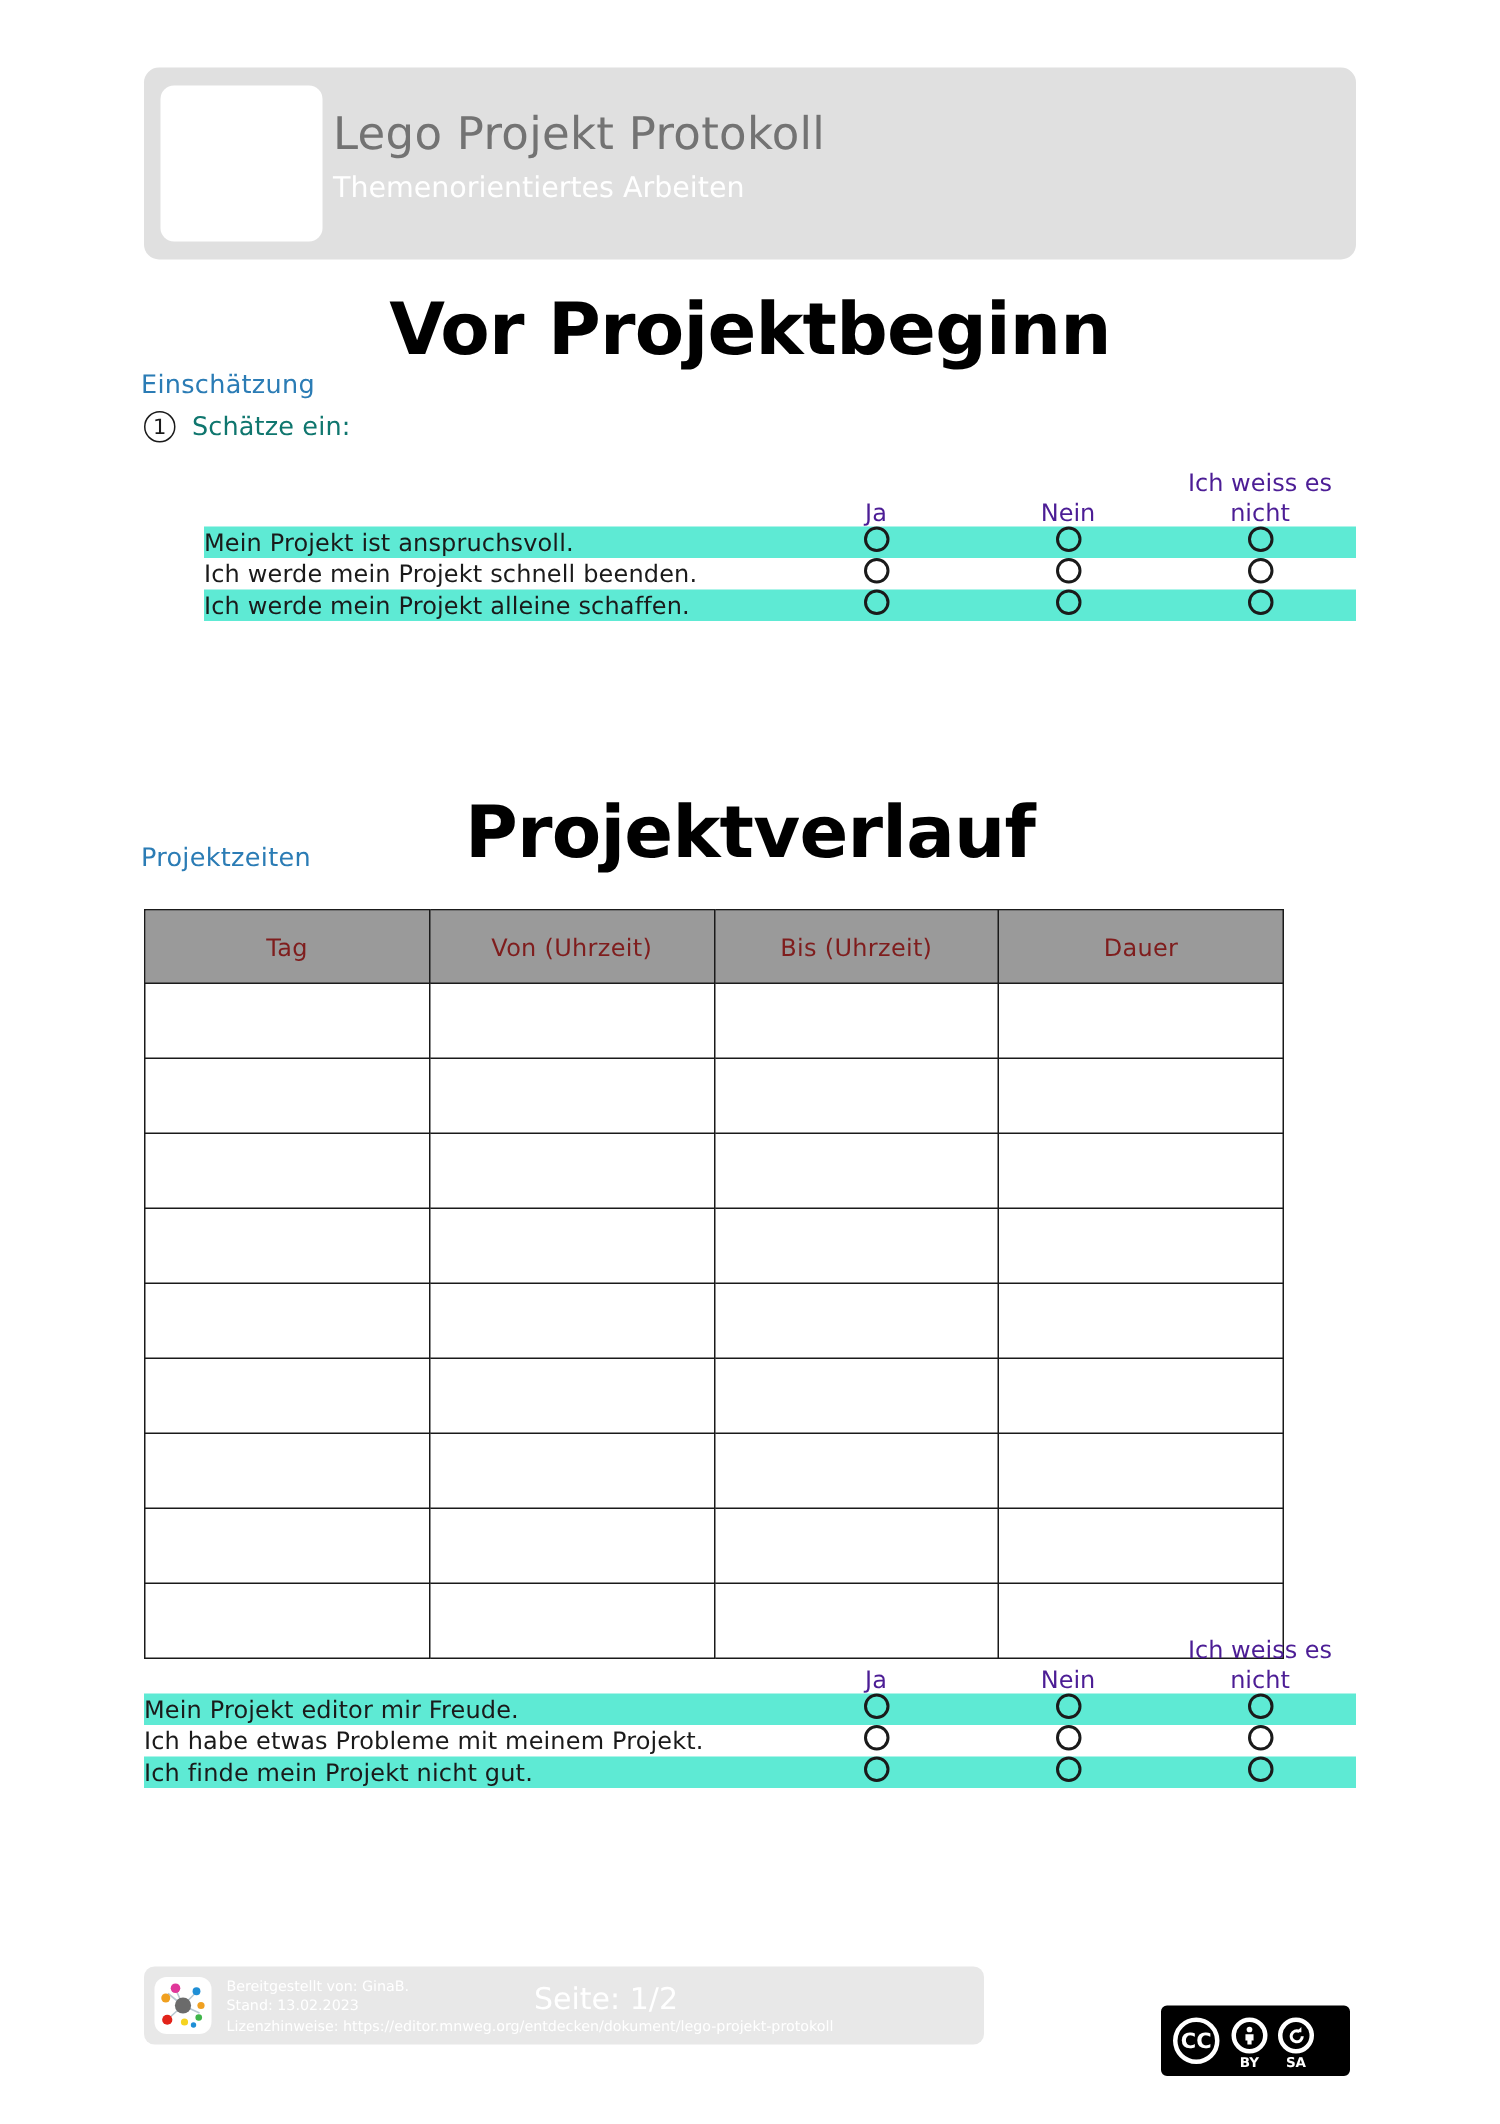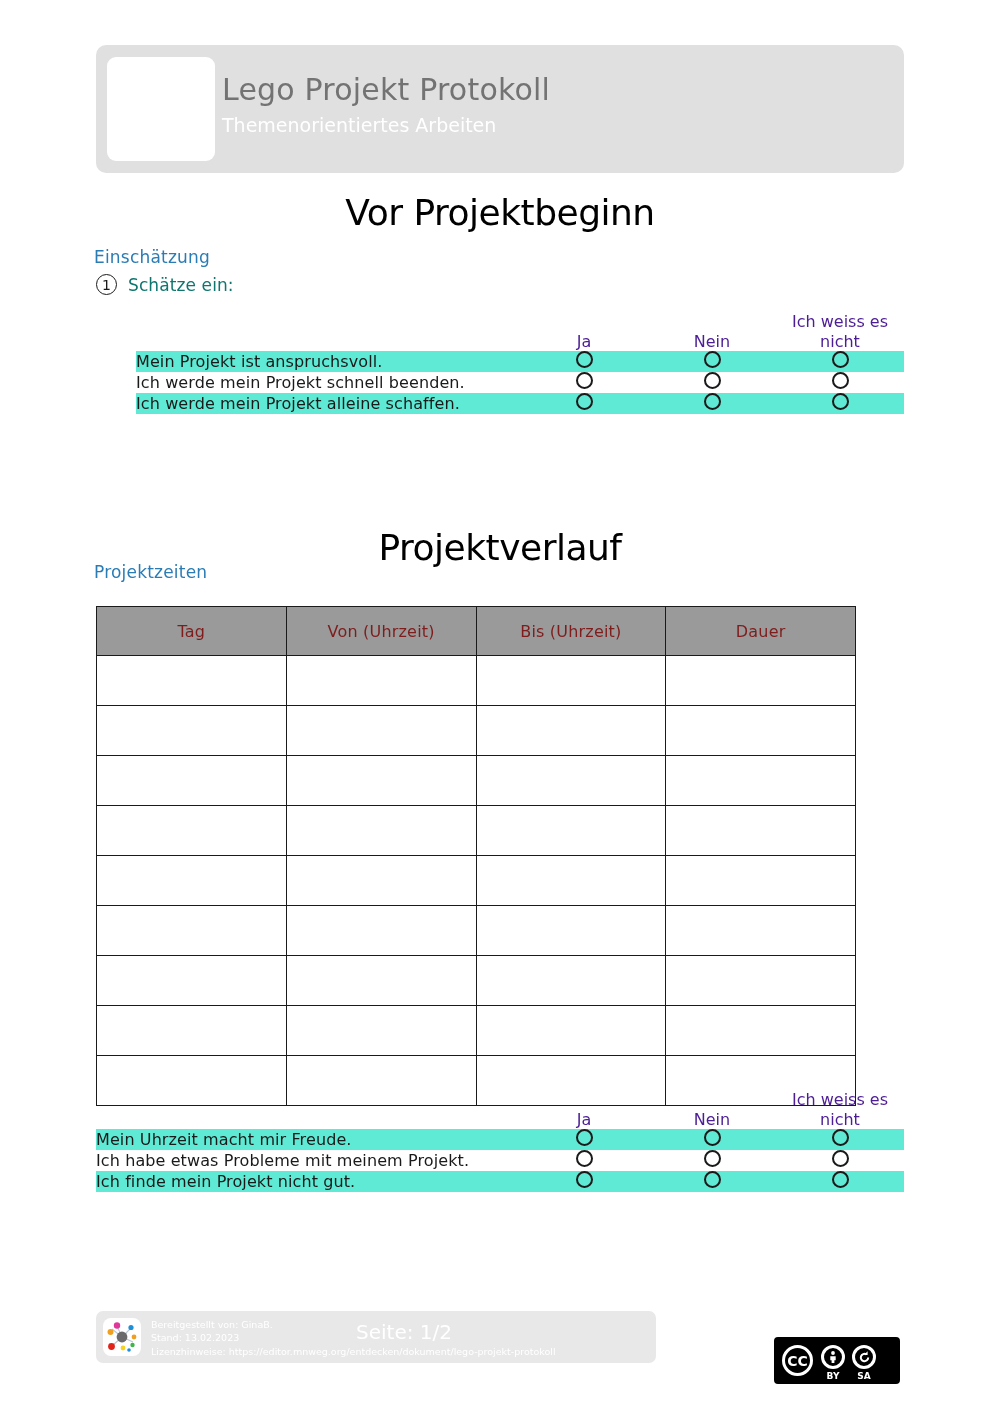--- a/index.html
+++ b/index.html
@@ -56,22 +56,22 @@
     white-space: nowrap;
   }
 
   
   .section-title {
     position: absolute;
     width: 100%;
     left: 0;
     text-align: center;
     font-family: "DejaVu Sans", sans-serif;
-    font-size: 36px;
-    font-weight: 400;
+    font-size: 48px;
+    font-weight: 700;
     color: #000000;
     letter-spacing: -0.5px;
   }
   #title-vor { top: 192px; }
   #title-verlauf { top: 527px; }
 
   .blue-label {
     position: absolute;
     left: 94px;
     font-size: 17px;
@@ -392,21 +392,21 @@
   <thead>
     <tr>
       <th></th>
       <th class="ct-colhead">Ja</th>
       <th class="ct-colhead">Nein</th>
       <th class="ct-colhead">Ich weiss es nicht</th>
     </tr>
   </thead>
   <tbody>
     <tr class="shaded">
-      <td class="ct-statement">Mein Uhrzeit macht mir Freude.</td>
+      <td class="ct-statement">Mein Projekt editor mir Freude.</td>
       <td class="ct-opt"><span class="radio-circle"></span></td>
       <td class="ct-opt"><span class="radio-circle"></span></td>
       <td class="ct-opt"><span class="radio-circle"></span></td>
     </tr>
     <tr class="plain">
       <td class="ct-statement">Ich habe etwas Probleme mit meinem Projekt.</td>
       <td class="ct-opt"><span class="radio-circle"></span></td>
       <td class="ct-opt"><span class="radio-circle"></span></td>
       <td class="ct-opt"><span class="radio-circle"></span></td>
     </tr>

